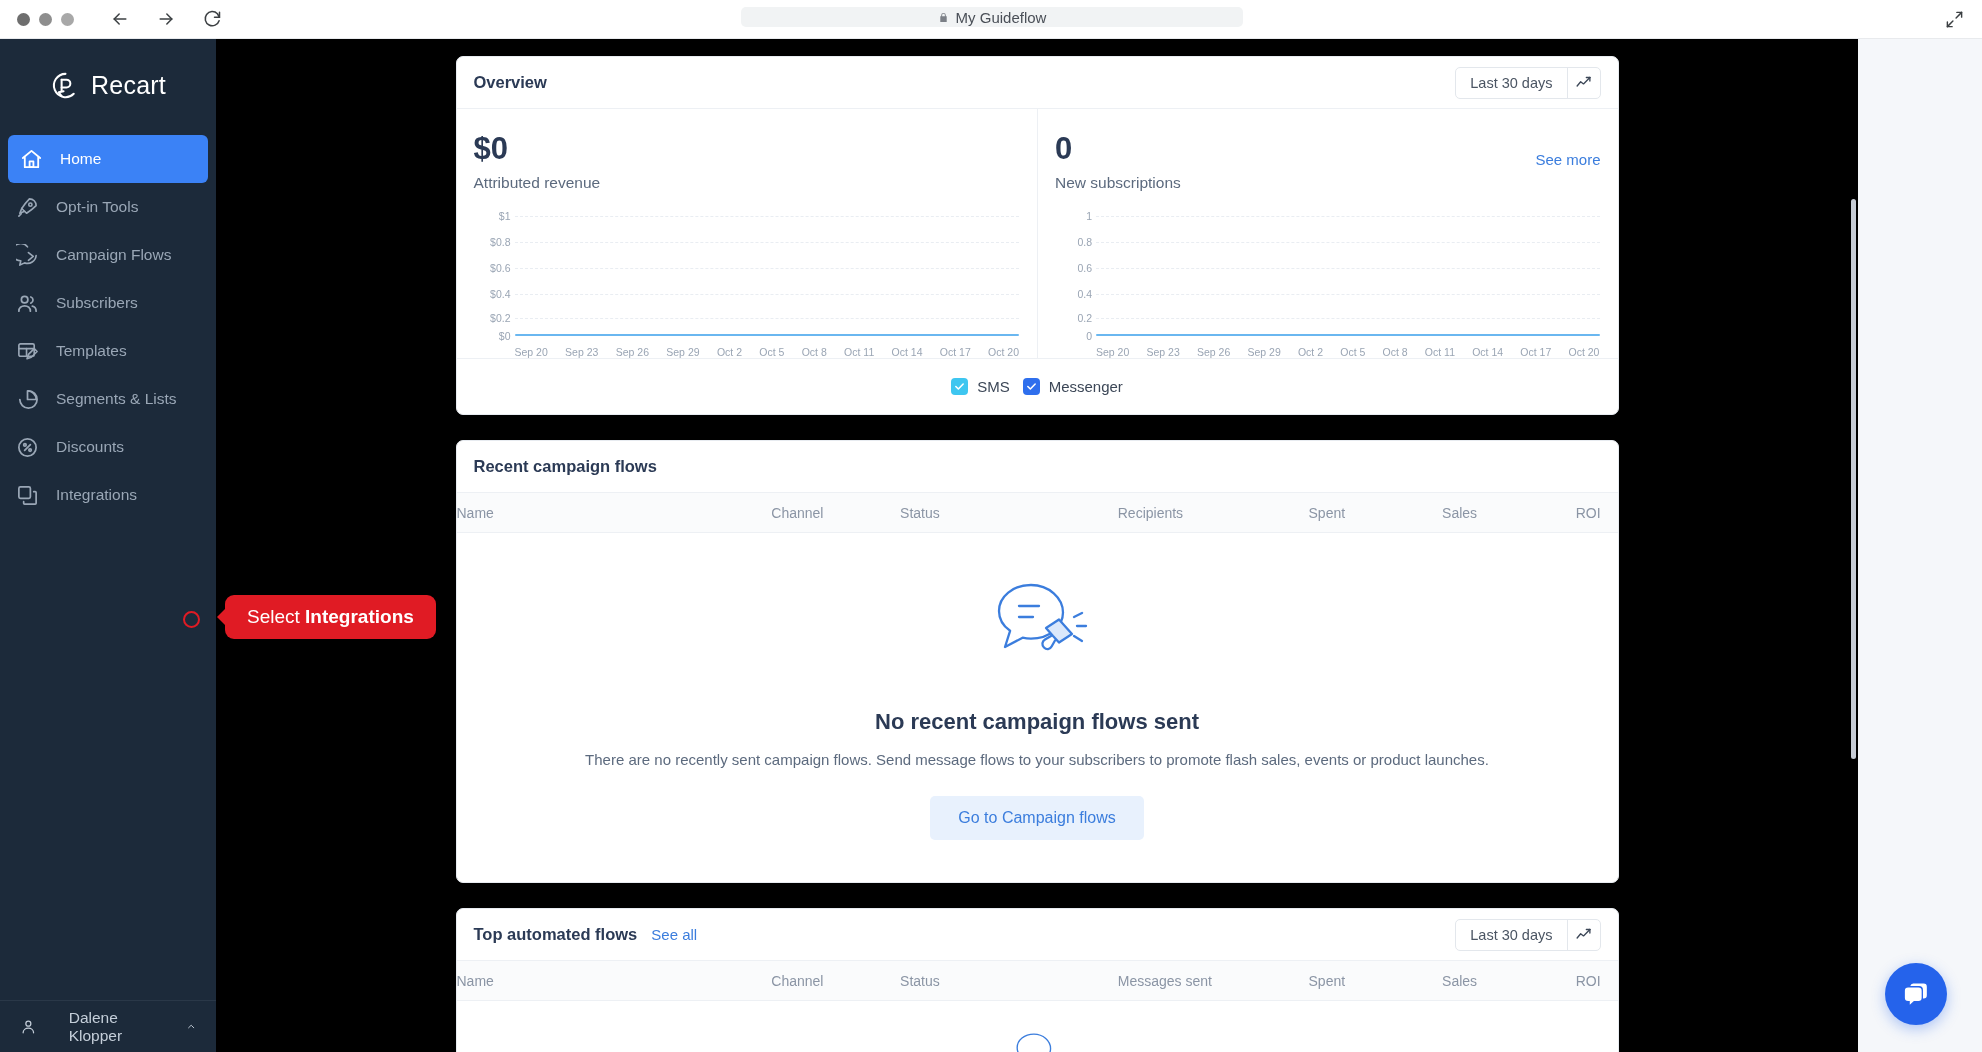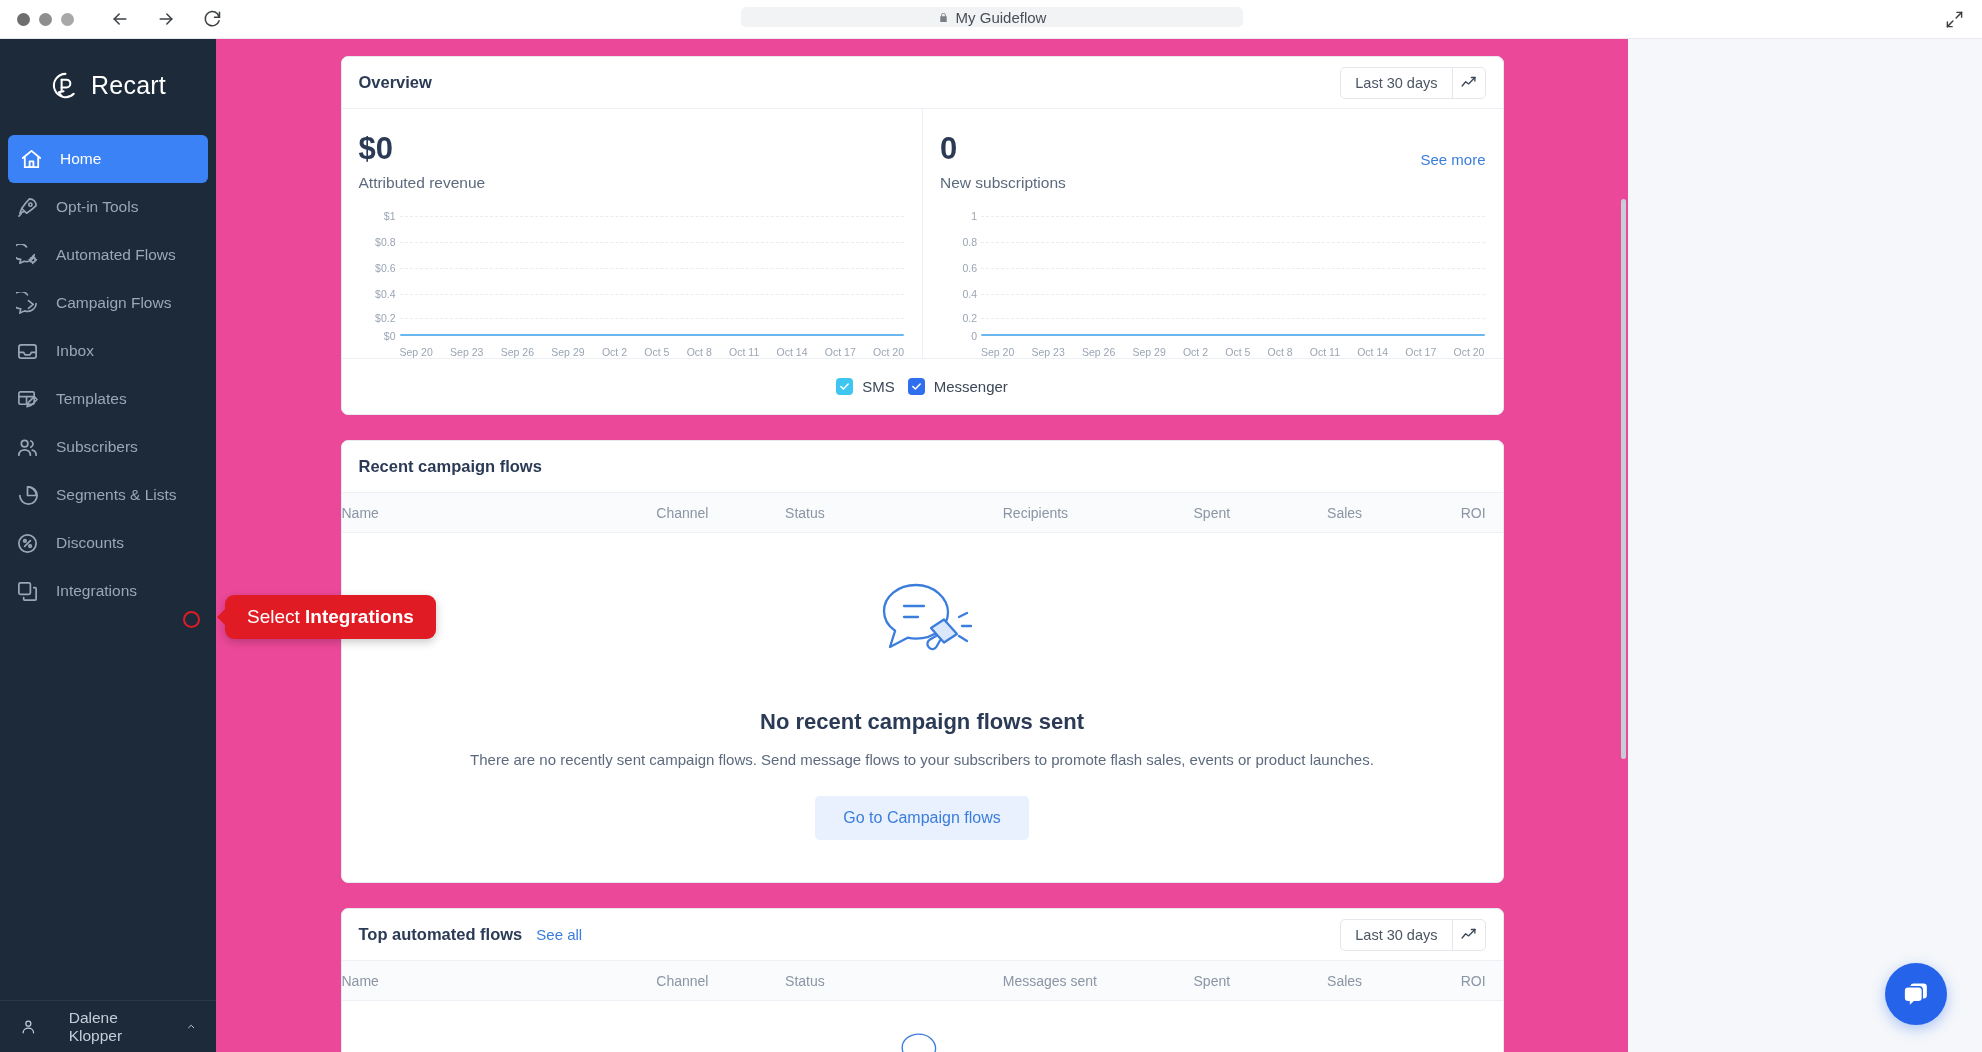--- a/index.html
+++ b/index.html
@@ -78,21 +78,21 @@
   .callout::before {
     content: ""; position: absolute; left: -8px; top: 50%;
     transform: translateY(-50%);
     border-top: 9px solid transparent; border-bottom: 9px solid transparent;
     border-right: 9px solid #e01b24;
   }
 
   
   .main {
     position: absolute; top: 39px; left: 216px;
-    width: 1412px; height: 1013px; overflow: hidden; background: #ec4899;
+    width: 1642px; height: 1013px; overflow: hidden; background: #000000;
   }
   .card {
     background: #ffffff; border: 1px solid #e7ebf0; border-radius: 7px;
     margin: 0 auto; width: 1163px;
   }
   .card-head {
     height: 52px; display: flex; align-items: center;
     padding: 0 17px; border-bottom: 1px solid #edf0f4;
   }
   .card-title { font-size: 16.5px; font-weight: 700; color: #2b3a55; }
@@ -248,57 +248,42 @@
       <svg class="nav-icon" viewBox="0 0 24 24" fill="none" stroke="currentColor" stroke-width="1.7" stroke-linecap="round" stroke-linejoin="round">
           <path d="M14 3c4 0 7 3 7 7-3.5 3.5-7 6-10 8l-5-5c2-3 4.5-6.5 8-10z"></path>
           <circle cx="15" cy="9" r="1.7"></circle>
           <path d="M6 13l-2 5 5-2"></path>
           <path d="M3 21l2.5-2.5"></path>
         </svg>
       <span>Opt-in Tools</span>
     </div>
     <div class="nav-item">
       <svg class="nav-icon" viewBox="0 0 24 24" fill="none" stroke="currentColor" stroke-width="1.7" stroke-linecap="round" stroke-linejoin="round">
-          <path d="M11 3a8 8 0 1 0-6 13l-1 4 4.5-2A8 8 0 0 0 19 11"></path>
-          <circle cx="17.5" cy="16.5" r="2.6"></circle>
-          <path d="M17.5 12.6v1.3M17.5 19.1v1.3M21.4 16.5h-1.3M14.9 16.5h-1.3"></path>
-        </svg>
-      <span>Automated Flows</span>
-    </div>
-    <div class="nav-item">
-      <svg class="nav-icon" viewBox="0 0 24 24" fill="none" stroke="currentColor" stroke-width="1.7" stroke-linecap="round" stroke-linejoin="round">
           <path d="M12 3a9 9 0 1 0-7 14.5L4 22l5-2.3A9 9 0 0 0 21 12"></path>
           <polyline points="13 9 18 13 13 17"></polyline>
         </svg>
       <span>Campaign Flows</span>
     </div>
     <div class="nav-item">
       <svg class="nav-icon" viewBox="0 0 24 24" fill="none" stroke="currentColor" stroke-width="1.8" stroke-linecap="round" stroke-linejoin="round">
-          <rect x="3" y="5" width="18" height="14" rx="2.5"></rect>
-          <path d="M3 13h5l1.5 2.5h5L16 13h5"></path>
-        </svg>
-      <span>Inbox</span>
+          <circle cx="9" cy="8" r="3.4"></circle>
+          <path d="M3 20c0-3.4 2.7-5.6 6-5.6s6 2.2 6 5.6"></path>
+          <path d="M15.5 5.2a3.4 3.4 0 0 1 0 6.4"></path>
+          <path d="M17 14.8c2.4.5 4 2.5 4 5.2"></path>
+        </svg>
+      <span>Subscribers</span>
     </div>
     <div class="nav-item">
       <svg class="nav-icon" viewBox="0 0 24 24" fill="none" stroke="currentColor" stroke-width="1.7" stroke-linecap="round" stroke-linejoin="round">
           <rect x="3" y="4" width="16" height="13" rx="1.6"></rect>
           <line x1="3" y1="9" x2="19" y2="9"></line>
           <line x1="11" y1="9" x2="11" y2="17"></line>
           <path d="M13 21l1.5-4.5 6-6 3 3-6 6L13 21z" transform="translate(-1.5 -1.5)"></path>
         </svg>
       <span>Templates</span>
-    </div>
-    <div class="nav-item">
-      <svg class="nav-icon" viewBox="0 0 24 24" fill="none" stroke="currentColor" stroke-width="1.8" stroke-linecap="round" stroke-linejoin="round">
-          <circle cx="9" cy="8" r="3.4"></circle>
-          <path d="M3 20c0-3.4 2.7-5.6 6-5.6s6 2.2 6 5.6"></path>
-          <path d="M15.5 5.2a3.4 3.4 0 0 1 0 6.4"></path>
-          <path d="M17 14.8c2.4.5 4 2.5 4 5.2"></path>
-        </svg>
-      <span>Subscribers</span>
     </div>
     <div class="nav-item">
       <svg class="nav-icon" viewBox="0 0 24 24" fill="none" stroke="currentColor" stroke-width="1.8" stroke-linecap="round" stroke-linejoin="round">
           <path d="M13 3a9 9 0 1 1-9 9"></path>
           <path d="M12 3v9h9a9 9 0 0 0-9-9z"></path>
         </svg>
       <span>Segments &amp; Lists</span>
     </div>
     <div class="nav-item">
       <svg class="nav-icon" viewBox="0 0 24 24" fill="none" stroke="currentColor" stroke-width="1.8" stroke-linecap="round" stroke-linejoin="round">

